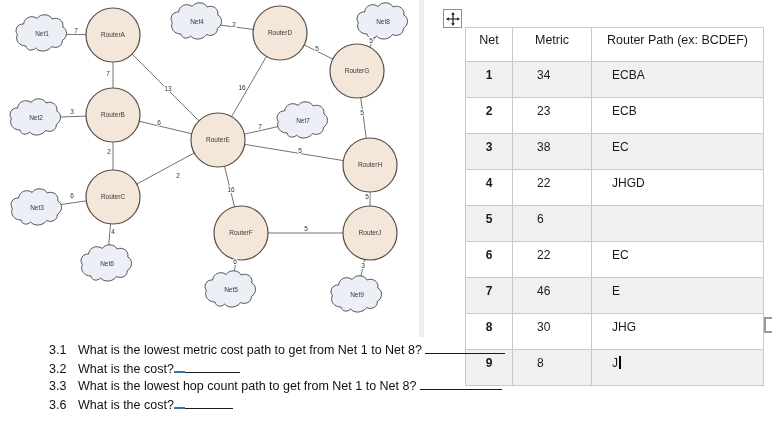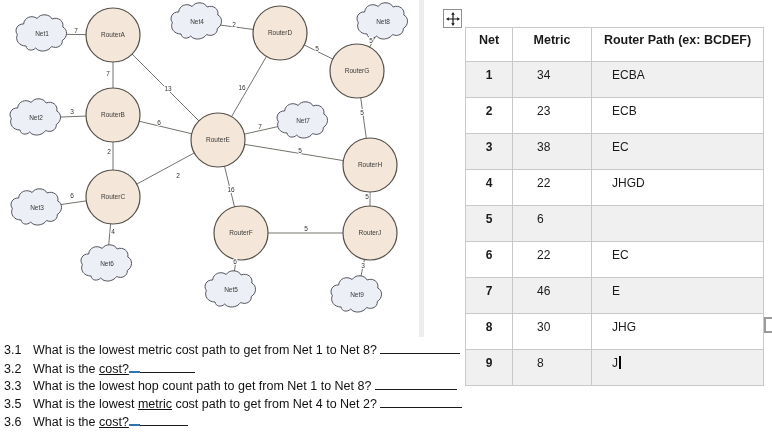--- a/index.html
+++ b/index.html
@@ -6,35 +6,35 @@
   .screen{position:relative;width:772px;height:438px;background:#fff;overflow:hidden;
           font-family:"Liberation Sans",sans-serif;color:#1a1a1a;}
   .img-edge{position:absolute;left:419px;top:0;width:5px;height:337px;background:#ededed;}
   .diagram{position:absolute;left:0;top:0;width:432px;height:340px;}
   
   .move-handle{position:absolute;left:443px;top:9px;width:17px;height:17px;border:1px solid #8f8f8f;
                background:#fff;display:flex;align-items:center;justify-content:center;cursor:move;}
   
   table.grid{position:absolute;left:465px;top:27px;border-collapse:collapse;font-size:12px;color:#1a1a1a;table-layout:fixed;}
   table.grid th,table.grid td{border:1px solid #c9c9c9;vertical-align:top;overflow:hidden;}
-  table.grid th{height:27px;font-weight:bold;text-align:center;padding-top:5px;font-size:12.5px;}
+  table.grid th{height:27px;font-weight:normal;text-align:center;padding-top:5px;font-size:12.5px;}
   table.grid td{height:28px;padding-top:6px;}
   col.c-net{width:47px;} col.c-metric{width:79px;} col.c-path{width:172px;}
   td.net{text-align:center;font-weight:bold;}
   td.metric{padding-left:24px;}
   td.path{padding-left:20px;}
   tr.shade{background:#f0f0f0;}
   .caret{display:inline-block;width:1.5px;height:13px;background:#000;margin-left:1px;vertical-align:-2px;}
   .resize-handle{position:absolute;left:764px;top:317px;width:8px;height:12px;border:2px solid #9a9a9a;
                  border-right:none;background:#fff;}
   
   .questions{position:absolute;left:4px;top:341px;font-size:12.5px;line-height:15.6px;color:#111;}
   .q-row{white-space:nowrap;}
-  .qnum{display:inline-block;width:29px;}
-  .useg{text-decoration:underline;}
+  .qnum{display:inline-block;width:29px;margin-left:45px;}
+  .useg{}
   .blank{display:inline-block;border-bottom:1px solid #1a1a1a;height:12px;}
   .blue-mark{display:inline-block;border-bottom:2.5px solid #2e74b5;height:12px;}
 </style>
 </head>
 <body>
 
 <div class="screen">
 
   <div class="diagram">
     <svg id="net-svg" width="432" height="340" viewBox="0 0 432 340" xmlns="http://www.w3.org/2000/svg">
@@ -239,17 +239,16 @@
         </tr>
       </tbody>
   </table>
 
   <div class="resize-handle"></div>
 
   <div class="questions" id="questions">
       <div class="q-row"><span class="qnum">3.1</span><span>What is the lowest metric cost path to get from Net 1 to Net 8?  </span><span class="blank" style="width: 80px;"></span></div>
       <div class="q-row"><span class="qnum">3.2</span><span>What is the </span><span class="useg">cost?</span><span class="blue-mark" style="width: 11px;"></span><span class="blank" style="width: 55px;"></span></div>
       <div class="q-row"><span class="qnum">3.3</span><span>What is the lowest hop count path to get from Net 1 to Net 8?  </span><span class="blank" style="width: 82px;"></span></div>
-      <div class="q-row"><span class="qnum">3.5</span><span>What is the lowest </span><span class="useg">metric</span><span> cost path to get from Net 4 to Net 2?  </span><span class="blank" style="width: 82px;"></span></div>
       <div class="q-row"><span class="qnum">3.6</span><span>What is the </span><span class="useg">cost?</span><span class="blue-mark" style="width: 11px;"></span><span class="blank" style="width: 48px;"></span></div>
     </div>
 
 </div>
 
 </body></html>

